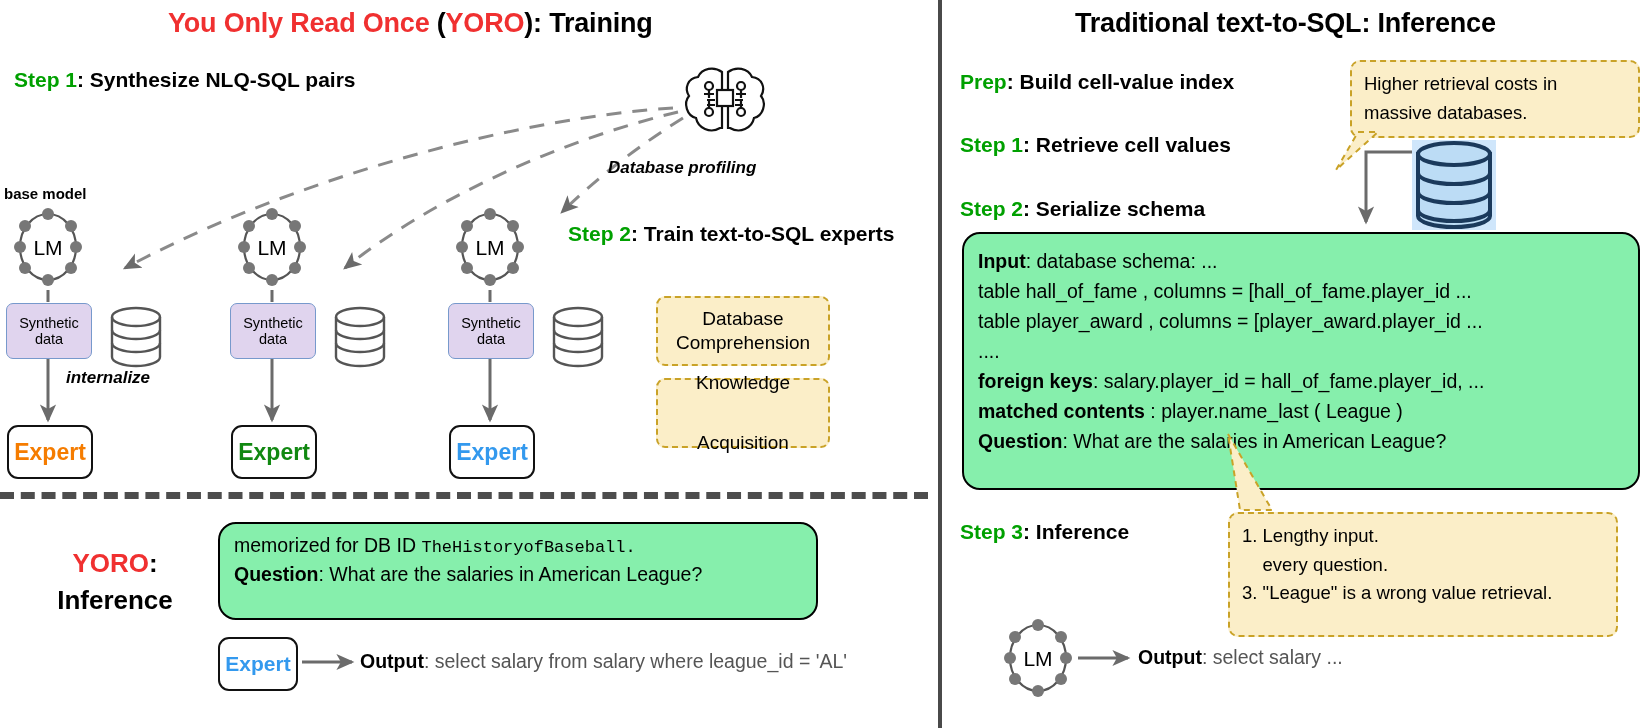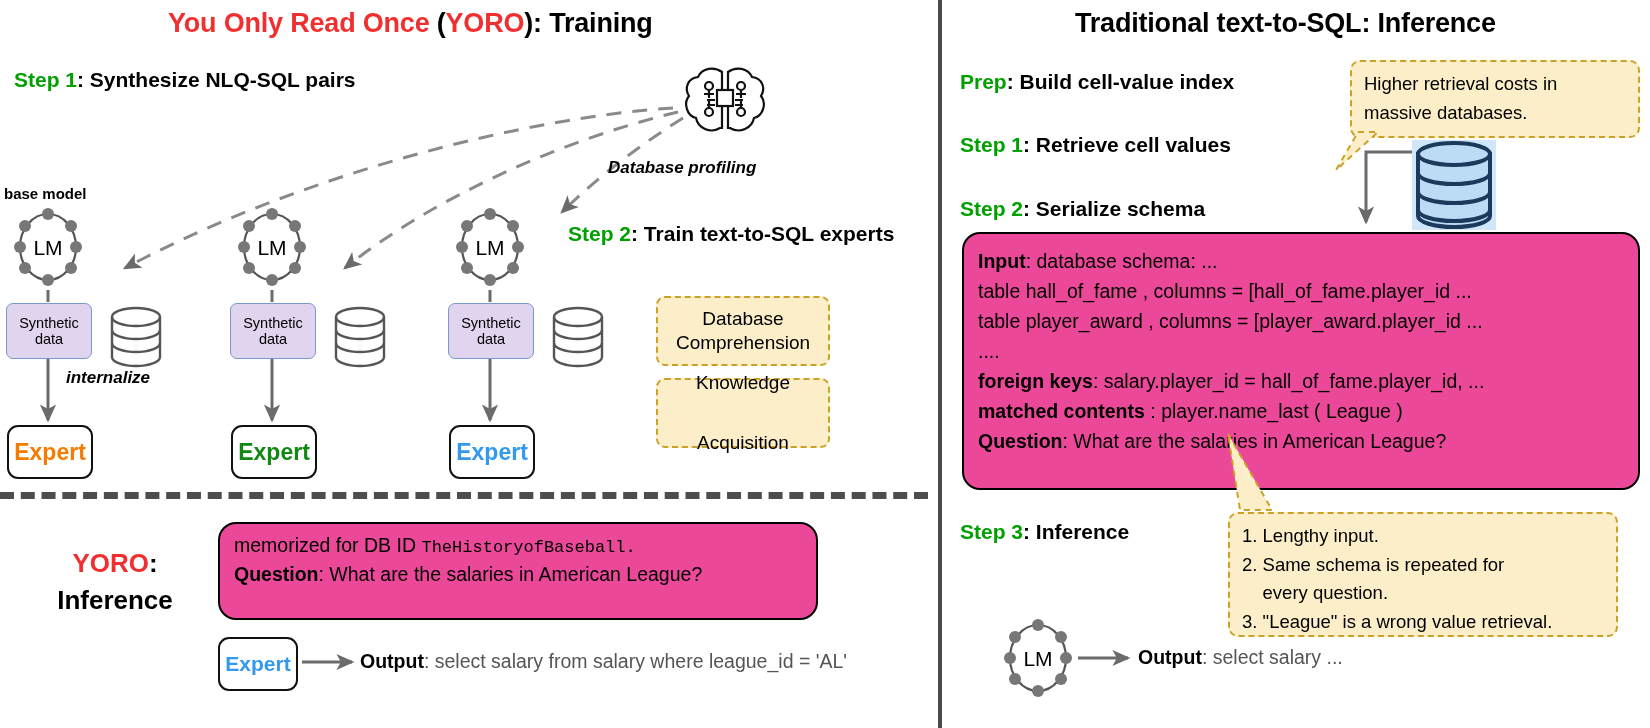--- a/index.html
+++ b/index.html
@@ -50,21 +50,21 @@
   .note{background:#fbeec8;border:2px dashed #c9a227;border-radius:9px;
         display:flex;flex-direction:column;align-items:center;justify-content:center;
         text-align:center;font-size:19px;line-height:1.28;}
 
   
   .callout{background:#fbeec8;border:2px dashed #c9a227;border-radius:10px;
            font-size:18.5px;line-height:1.55;padding:8px 12px;box-sizing:border-box;}
   .tail{position:absolute;}
 
   
-  .textbox{border:2.6px solid #000;border-radius:18px;background:#ec4899;box-sizing:border-box;}
+  .textbox{border:2.6px solid #000;border-radius:18px;background:#86efac;box-sizing:border-box;}
   .tb-line{font-size:19.5px;line-height:27px;white-space:nowrap;}
   #right-box .tb-line{font-size:19.5px;line-height:30px;}
   .mono{font-family:"Liberation Mono", monospace;font-size:17px;}
   .gray-txt{color:#555;}
 
   
   svg.ov{position:absolute;left:0;top:0;width:1650px;height:728px;
          pointer-events:none;overflow:visible;}
 
   
@@ -317,21 +317,20 @@
   <div class="tb-line">
     <span class="bold">matched contents</span><span> : player.name_last ( League )</span>
   </div>
   <div class="tb-line">
     <span class="bold">Question</span><span>: What are the salaries in American League?</span>
   </div>
 </div>
 
 <div class="abs callout" style="left:1228px;top:512px;width:390px;height:125px;">
   <div>1. Lengthy input.</div>
-  <div>2. Same schema is repeated for</div>
   <div style="white-space:pre;">    every question.</div>
   <div>3. "League" is a wrong value retrieval.</div>
 </div>
 <svg class="tail" style="left:1226px;top:432px;width:90px;height:90px;">
   <path d="M2,2 L46,78 L14,78 Z" fill="#fbeec8" stroke="#c9a227" stroke-width="2" stroke-dasharray="6,5"></path>
 </svg>
 
 <div class="abs lm" style="left:1000px;top:615px;">
   <svg viewBox="0 0 76 86" width="76" height="86">
     <ellipse cx="38" cy="43" rx="28" ry="33" fill="none" stroke="#555" stroke-width="2.2"></ellipse>

